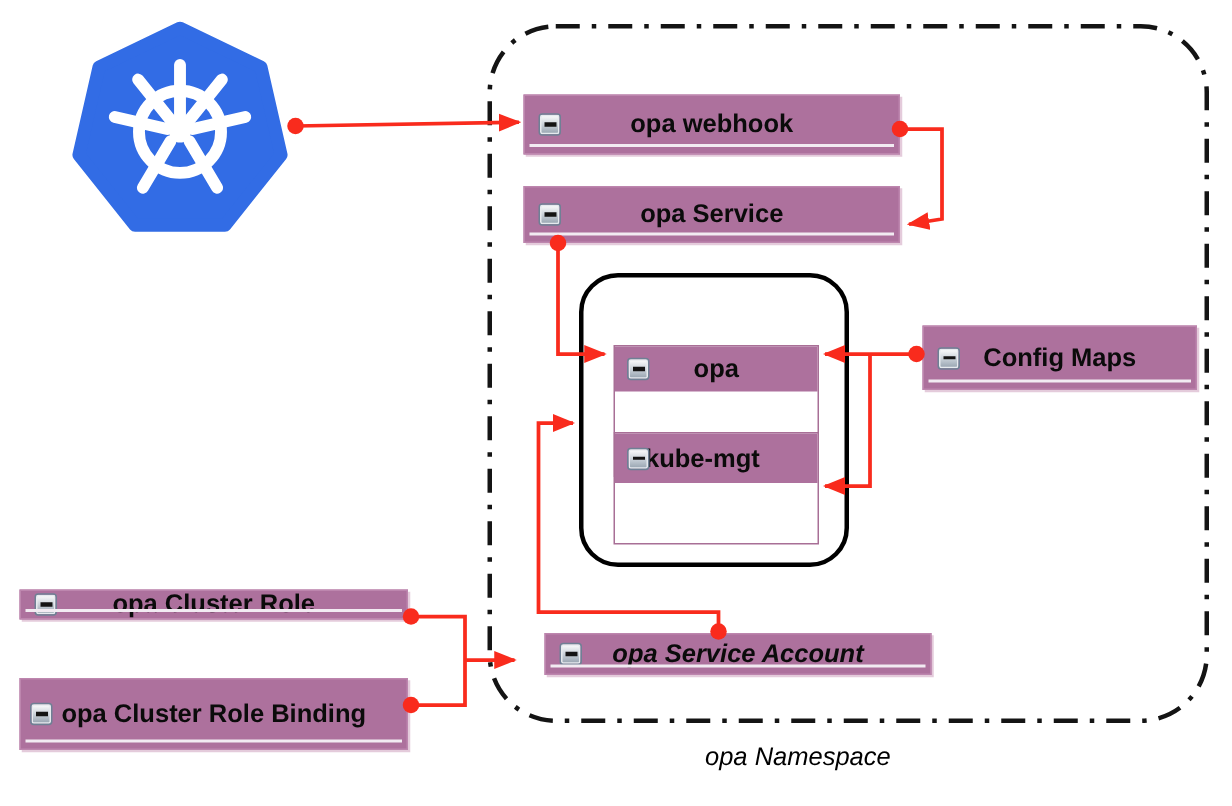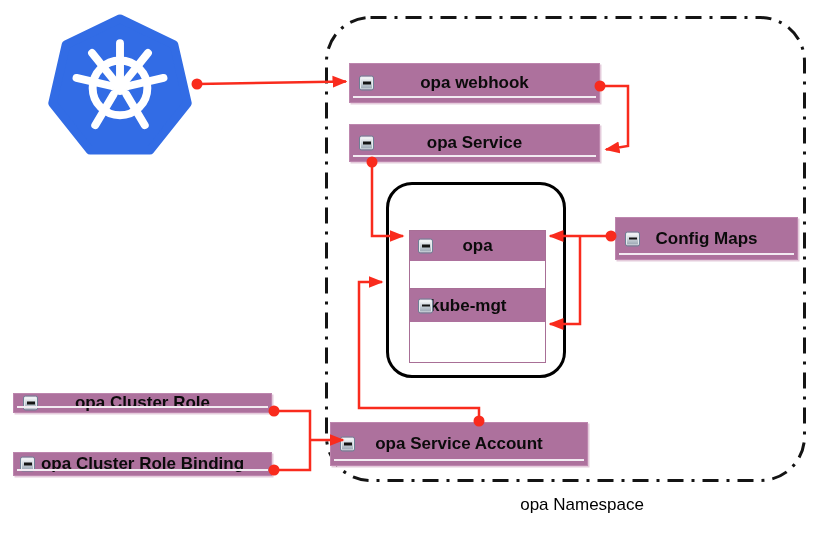--- a/index.html
+++ b/index.html
@@ -59,21 +59,21 @@
       <line x1="55.9" y1="50.7" x2="80.2" y2="45.1"></line>
       <line x1="54.4" y1="56.4" x2="67.2" y2="77.9"></line>
       <line x1="45.6" y1="56.4" x2="32.8" y2="77.9"></line>
       <line x1="44.1" y1="50.7" x2="19.8" y2="45.1"></line>
       <line x1="46.3" y1="47.3" x2="30.6" y2="27.8"></line>
     </g>
     <circle cx="50" cy="52" r="5" fill="#ffffff"></circle>
   </svg>
 
   <div class="pod"></div>
-  <div class="caption" style="left:454px;top:495px;width:190px;text-align:right;">opa Namespace</div>
+  <div class="caption" style="left:470px;top:495px;width:190px;text-align:left;font-style:italic;">opa Namespace</div>
 
   <div class="node" style="left:349px;top:63px;width:251px;height:40px;">
     <span class="cicon">
         <span class="minus"></span>
       </span>
     <span class="nlabel">opa webhook</span>
     <span class="underline"></span>
   </div>
 
   <div class="node" style="left:349px;top:124px;width:251px;height:38px;">
@@ -93,29 +93,29 @@
   </div>
 
   <div class="node" style="left:13px;top:393px;width:259px;height:20px;">
     <span class="cicon">
         <span class="minus"></span>
       </span>
     <span class="nlabel">opa Cluster Role</span>
     <span class="underline"></span>
   </div>
 
-  <div class="node" style="left:13px;top:452px;width:259px;height:24px;text-align:right;">
+  <div class="node" style="left:13px;top:452px;width:259px;height:48px;text-align:right;">
     <span class="cicon" style="left:6px;">
         <span class="minus"></span>
       </span>
     <span class="nlabel">opa Cluster Role Binding</span>
     <span class="underline"></span>
   </div>
 
-  <div class="node" style="left:330px;top:422px;width:258px;height:44px;">
+  <div class="node" style="left:363px;top:422px;width:258px;height:28px;font-style:italic;">
     <span class="cicon">
         <span class="minus"></span>
       </span>
     <span class="nlabel">opa Service Account</span>
     <span class="underline"></span>
   </div>
 
   <div class="hnode" style="left:409px;top:203px;width:137px;height:88px;margin-top:27px;">
     <div class="hdr" style="height:30px;">
       <span class="cicon">

